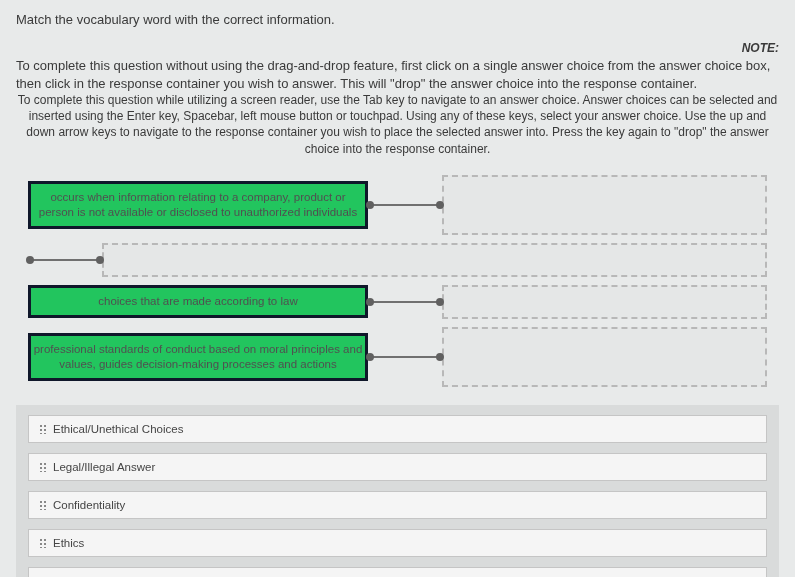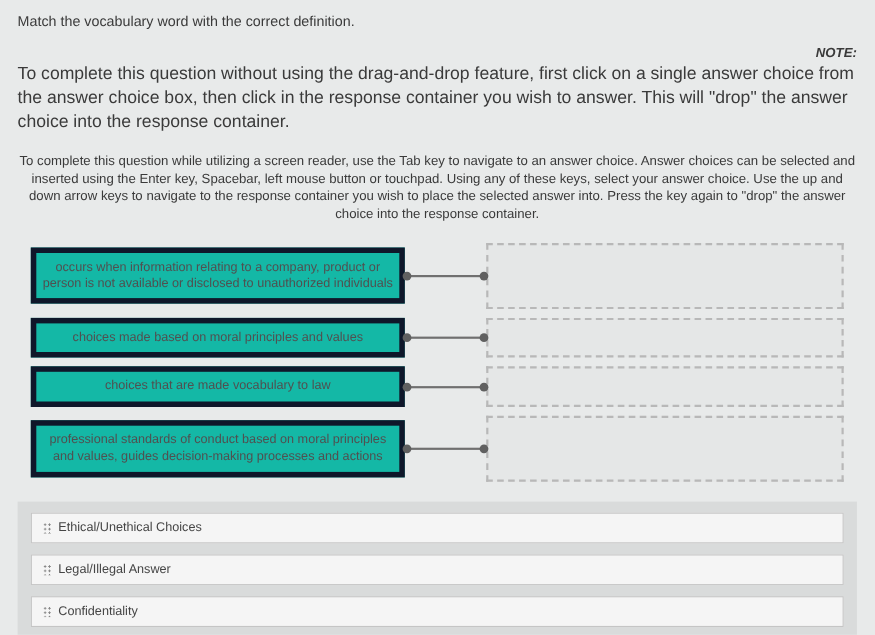--- a/index.html
+++ b/index.html
@@ -8,37 +8,37 @@
       background: #e8eaea;
       width: 795px;
       height: 577px;
       padding: 12px 16px;
       font-size: 12px;
       color: #3a3a3a;
       overflow: hidden;
     }
     .prompt { font-size: 13px; margin-bottom: 14px; }
     .note-label { font-style: italic; font-weight: bold; margin-bottom: 2px; text-align: right; }
-    .note-text { font-size: 16px; margin-bottom: 16px; line-height: 1.35; }
+    .note-text { font-size: 13px; margin-bottom: 0; line-height: 1.35; }
     .instr2 { font-size: 12px; margin-bottom: 12px; line-height: 1.35; text-align: center; }
 
     .match-area {
       display: flex;
       flex-direction: column;
       gap: 8px;
       padding: 6px 12px 10px 12px;
     }
     .match-row {
       display: flex;
       align-items: center;
     }
     .def-box {
       flex: 0 0 340px;
-      border: 5px solid #0f172a;
-      background: #14b8a6;
+      border: 3px solid #0f172a;
+      background: #22c55e;
       padding: 6px 1px;
       text-align: center;
       font-size: 11.5px;
       line-height: 1.3;
       color: #505050;
     }
     .connector {
       flex: 0 0 70px;
       height: 2px;
       background: #707070;
@@ -89,43 +89,42 @@
       width: 8px;
       height: 10px;
       background-image: radial-gradient(#888 1px, transparent 1px);
       background-size: 4px 4px;
       background-position: 0 0;
     }
   </style>
 </head>
 <body>
 
-<div class="prompt">Match the vocabulary word with the correct definition.</div>
+<div class="prompt">Match the vocabulary word with the correct information.</div>
 
 <div class="note-label">NOTE:</div>
 <div class="note-text">To complete this question without using the drag-and-drop feature, first click on a single answer choice from the answer choice box, then click in the response container you wish to answer. This will "drop" the answer choice into the response container.</div>
 <div class="instr2">To complete this question while utilizing a screen reader, use the Tab key to navigate to an answer choice. Answer choices can be selected and inserted using the Enter key, Spacebar, left mouse button or touchpad. Using any of these keys, select your answer choice. Use the up and down arrow keys to navigate to the response container you wish to place the selected answer into. Press the key again to "drop" the answer choice into the response container.</div>
 
 <div class="match-area">
 
   <div class="match-row">
     <div class="def-box">occurs when information relating to a company, product or person is not available or disclosed to unauthorized individuals</div>
     <div class="connector"></div>
     <div class="drop-zone drop-tall"></div>
   </div>
 
 
   <div class="match-row">
-    <div class="def-box">choices made based on moral principles and values</div>
     <div class="connector"></div>
     <div class="drop-zone"></div>
   </div>
 
   <div class="match-row">
-    <div class="def-box">choices that are made vocabulary to law</div>
+    <div class="def-box">choices that are made according to law</div>
     <div class="connector"></div>
     <div class="drop-zone"></div>
   </div>
 
   <div class="match-row">
     <div class="def-box">professional standards of conduct based on moral principles and values, guides decision-making processes and actions</div>
     <div class="connector"></div>
     <div class="drop-zone drop-tall"></div>
   </div>
 

